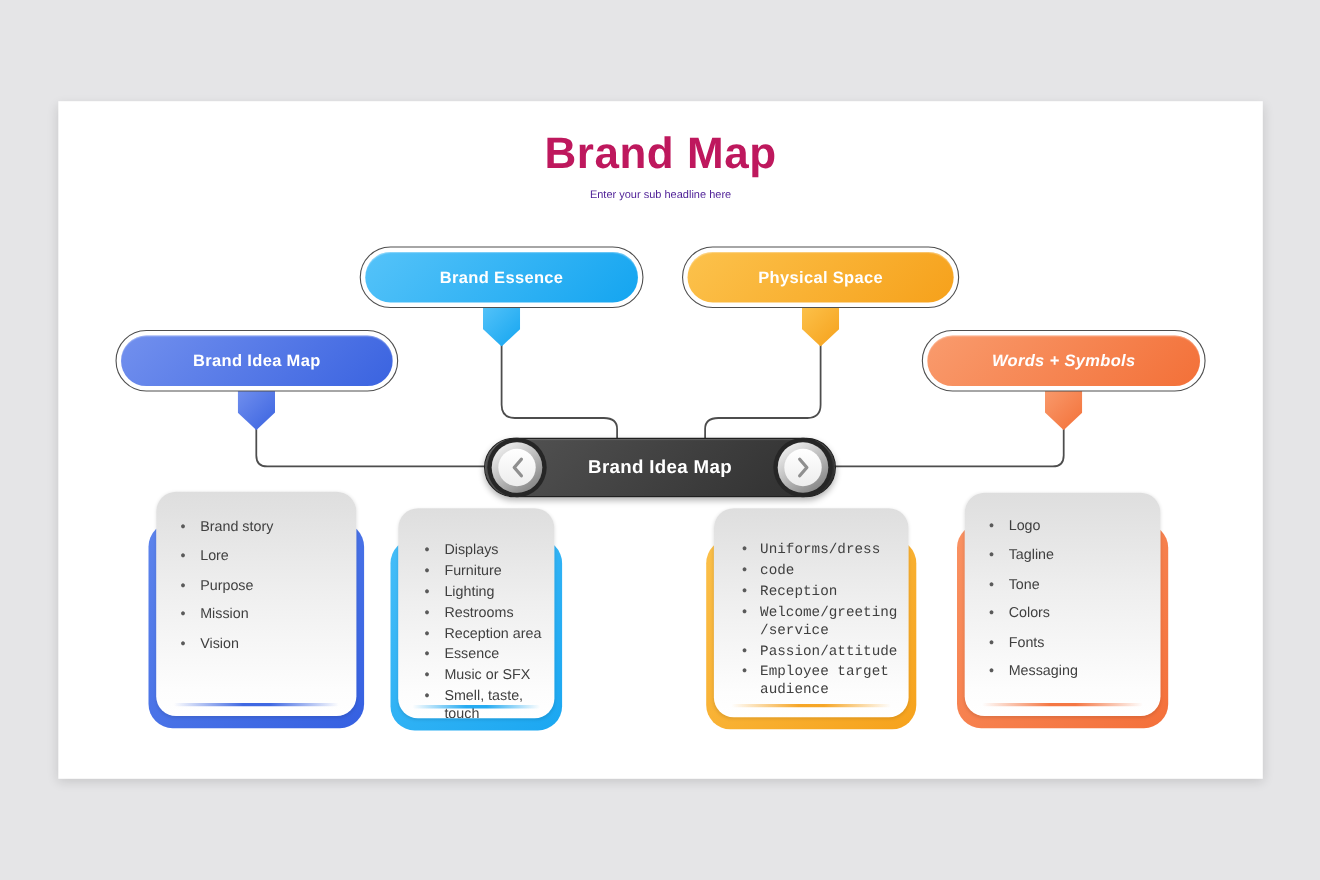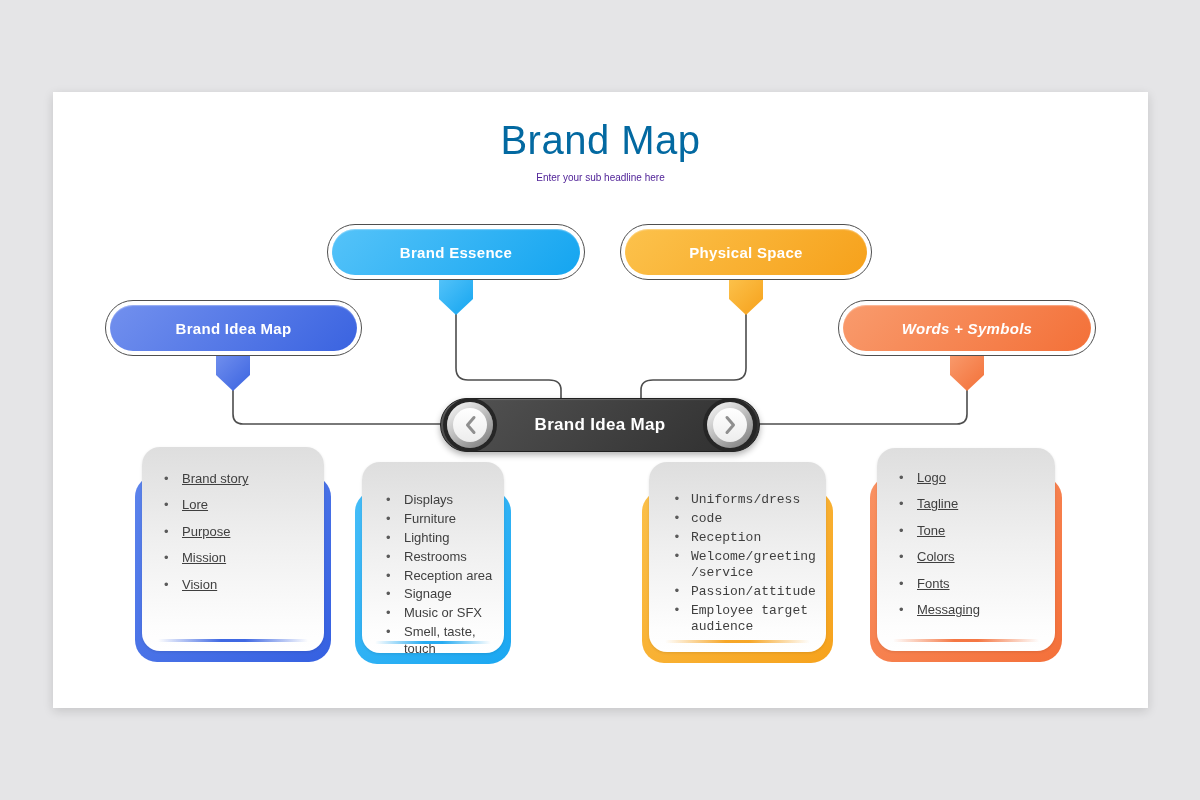--- a/index.html
+++ b/index.html
@@ -10,21 +10,21 @@
     overflow:hidden;
     position:relative;
   }
   .slide {
     position:absolute; left:53px; top:92px; width:1095px; height:616px;
     background:#ffffff;
     box-shadow:0 3px 10px rgba(0,0,0,.14);
   }
   .title {
     position:absolute; top:26px; left:0; width:100%;
-    text-align:center; font-size:40px; font-weight:400; color:#0369a1;
+    text-align:center; font-size:40px; font-weight:700; color:#be185d;
     letter-spacing:.5px;
   }
   .subtitle {
     position:absolute; top:80px; left:0; width:100%;
     text-align:center; font-size:10px; font-weight:400; color:#4c1d95;
   }
   
   svg.connectors { position:absolute; left:0; top:0; width:1095px; height:616px; }
   svg.connectors path { fill:none; stroke:#4d4d4d; stroke-width:1.6; }
 
@@ -98,21 +98,21 @@
   }
   .card-front ul { list-style:none; }
   .card-front li {
     position:relative; padding-left:20px;
     font-size:13px; color:#3f3f3f;
   }
   .card-front li::before {
     content:"\2022"; position:absolute; left:2px; color:#5a5a5a;
   }
   .list-loose  { padding:25px 10px 0 20px; }
-  .list-loose li  { margin-bottom:11.5px; line-height:1.15;text-decoration:underline; }
+  .list-loose li  { margin-bottom:11.5px; line-height:1.15; }
   .list-tight  { padding:30px 8px 0 22px; }
   .list-tight li  { margin-bottom:2.5px; line-height:1.26; }
   .c3 .list-loose { padding-top:23px; }
   .glow {
     position:absolute; bottom:9px; left:9%; width:82%; height:3px;
     border-radius:2px; opacity:.95;
   }
 </style>
 </head>
 <body>
@@ -188,21 +188,21 @@
   </div>
   <div class="card-col c1">
     <div class="card-back" style="background: linear-gradient(135deg, rgb(69, 189, 248) 0%, rgb(27, 167, 241) 100%);"></div>
     <div class="card-front">
       <ul class="list-tight">
           <li>Displays</li>
           <li>Furniture</li>
           <li>Lighting</li>
           <li>Restrooms</li>
           <li>Reception area</li>
-          <li>Signage</li>
+          <li>Essence</li>
           <li>Music or SFX</li>
           <li>Smell, taste, touch</li>
         </ul>
       <div class="glow" style="background: linear-gradient(90deg, rgba(255, 255, 255, 0) 0%, rgb(27, 167, 241) 42%, rgb(27, 167, 241) 58%, rgba(255, 255, 255, 0) 100%);"></div>
     </div>
   </div>
   <div class="card-col c2">
     <div class="card-back" style="background: linear-gradient(135deg, rgb(251, 192, 74) 0%, rgb(246, 162, 28) 100%);"></div>
     <div class="card-front">
       <ul class="list-tight">

